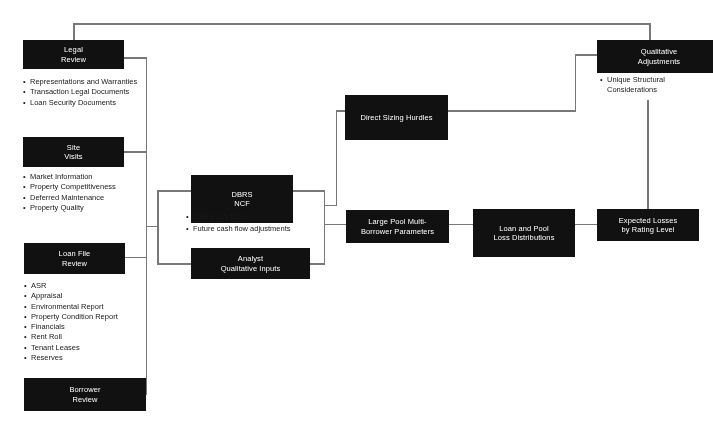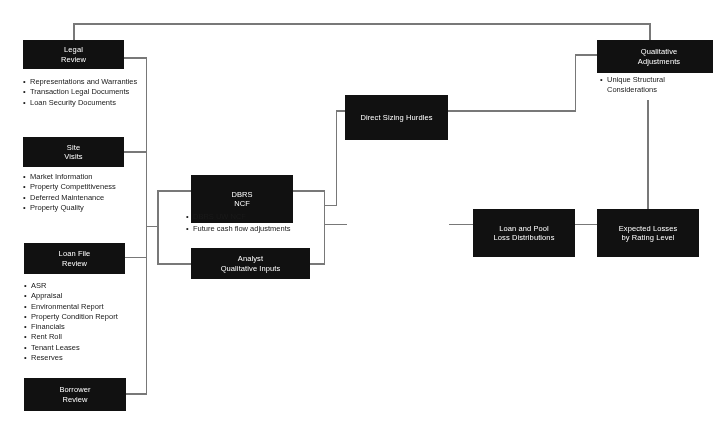--- a/index.html
+++ b/index.html
@@ -165,21 +165,21 @@
       <div class="bullet-item">
         <span class="marker">•</span>
         <span class="btext">Tenant Leases</span>
       </div>
       <div class="bullet-item">
         <span class="marker">•</span>
         <span class="btext">Reserves</span>
       </div>
     </div>
 
-  <div class="node" style="left:24px;top:378px;width:102px;height:33px">
+  <div class="node" style="left:24px;top:378px;width:122px;height:33px">
     <span class="node-label">Borrower
 Review</span>
   </div>
 
   <div class="node" style="left:191px;top:175px;width:102px;height:48px">
     <span class="node-label">DBRS
 NCF</span>
   </div>
   <div class="bullets wide-gap" style="left:186px;top:211px;width:125px">
       <div class="bullet-item">
@@ -194,27 +194,31 @@
 
   <div class="node" style="left:191px;top:248px;width:119px;height:31px">
     <span class="node-label">Analyst
 Qualitative Inputs</span>
   </div>
 
   <div class="node" style="left:345px;top:95px;width:103px;height:45px">
     <span class="node-label">Direct Sizing Hurdles</span>
   </div>
 
+  <div class="node" style="left:346px;top:210px;width:103px;height:33px">
+    <span class="node-label">Large Pool Multi-
+Borrower Parameters</span>
+  </div>
 
   <div class="node" style="left:473px;top:209px;width:102px;height:48px">
     <span class="node-label">Loan and Pool
 Loss Distributions</span>
   </div>
 
-  <div class="node" style="left:597px;top:209px;width:102px;height:48px">
+  <div class="node" style="left:597px;top:209px;width:102px;height:32px">
     <span class="node-label">Expected Losses
 by Rating Level</span>
   </div>
 
   <div class="node" style="left:597px;top:40px;width:124px;height:33px">
     <span class="node-label">Qualitative
 Adjustments</span>
   </div>
   <div class="bullets tight" style="left:600px;top:75px;width:96px">
       <div class="bullet-item">

